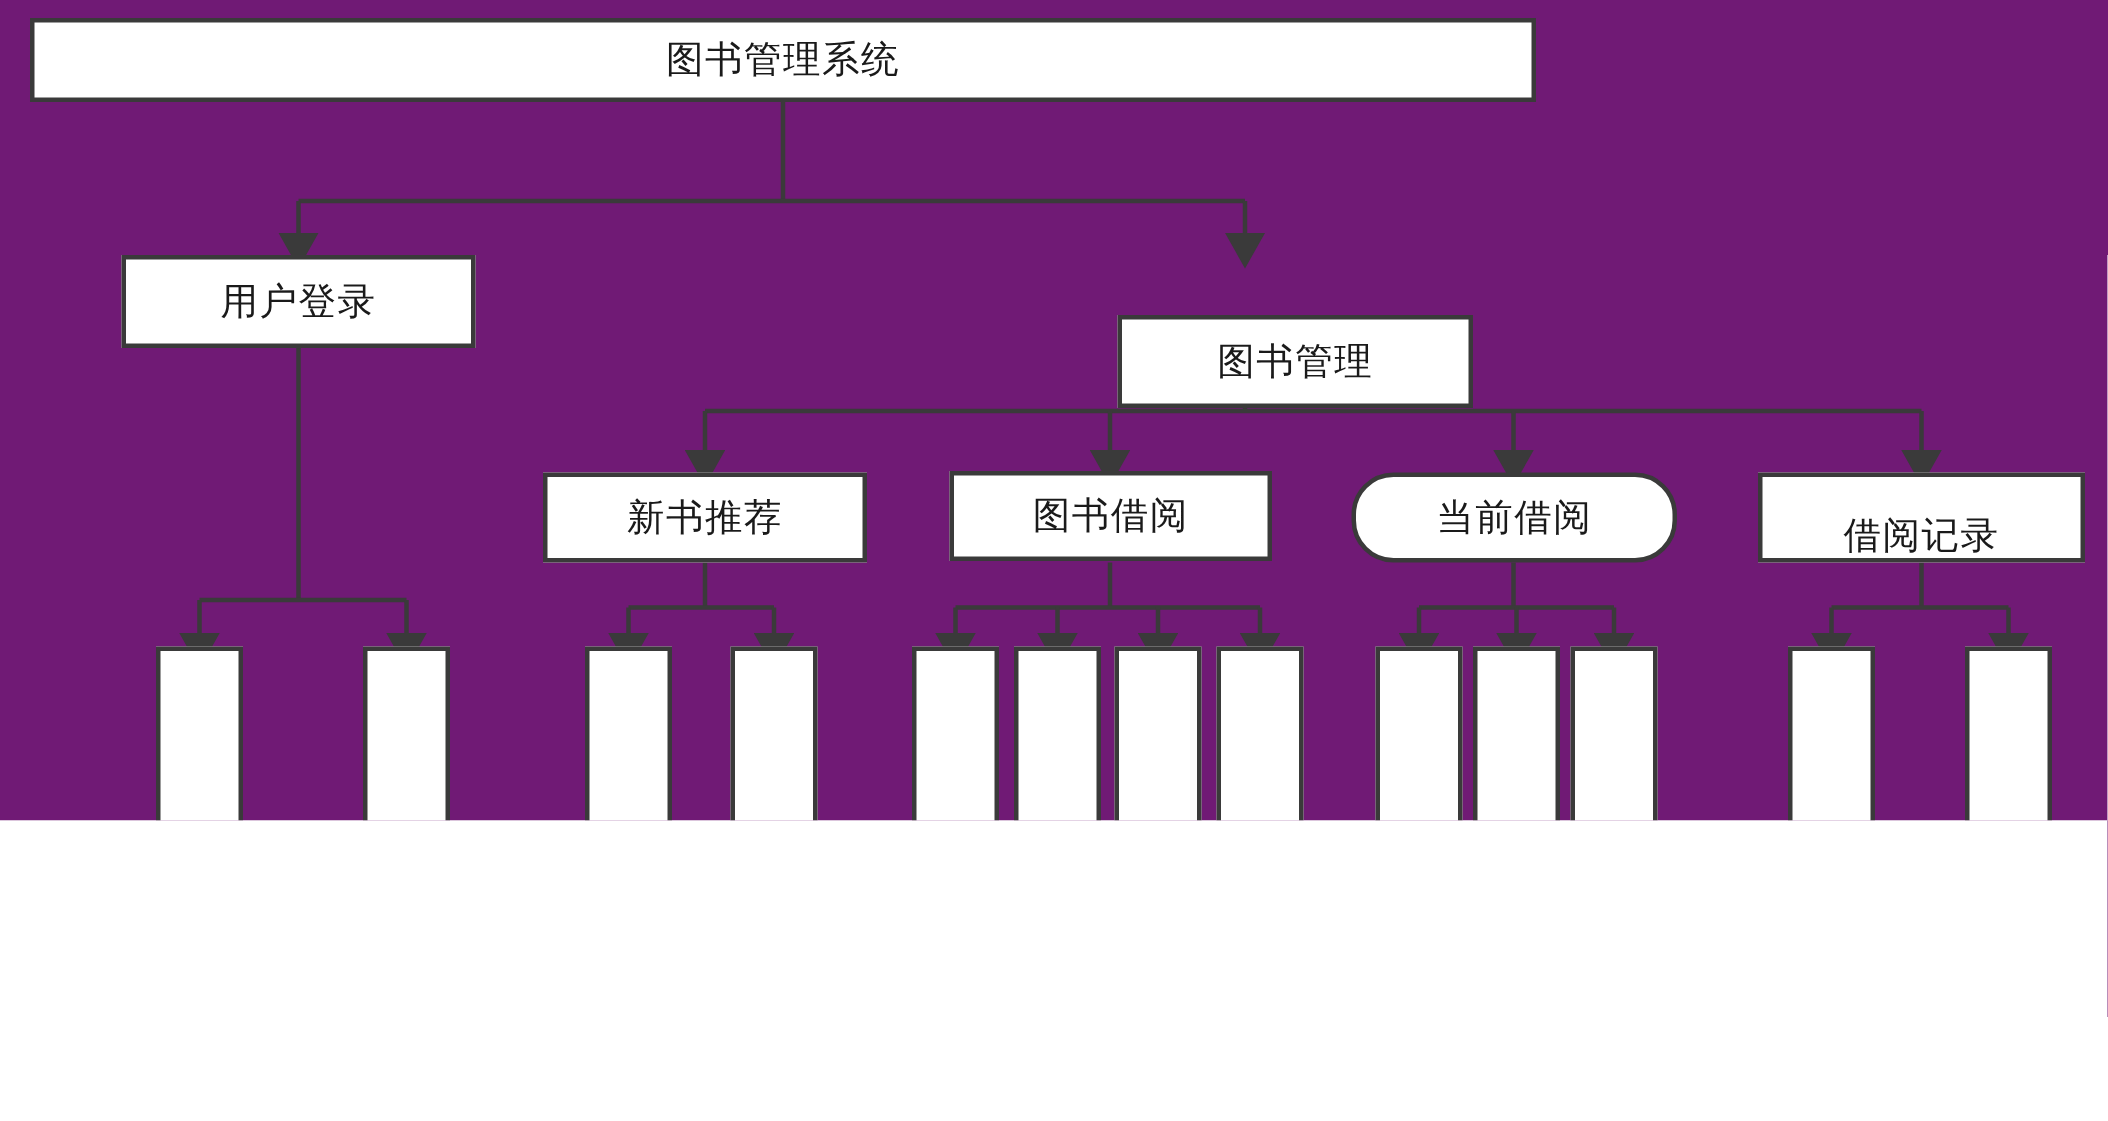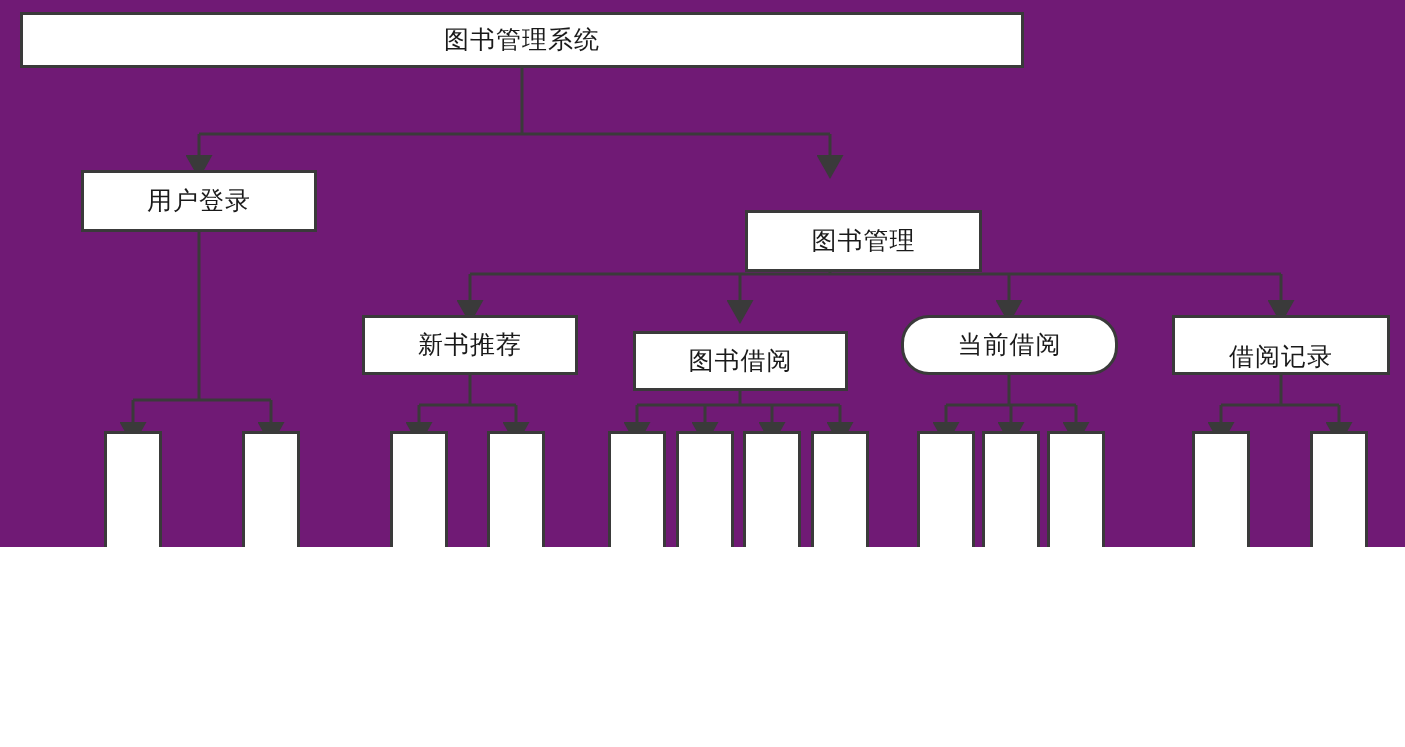--- a/index.html
+++ b/index.html
@@ -127,21 +127,21 @@
   <div class="node horiz" style="left:81px; top:170px; width:236px; height:62px;">
     <span class="label">用户登录</span>
   </div>
   <div class="node horiz" style="left:745px; top:170px; width:237px; height:62px;margin-top:40px;">
     <span class="label">图书管理</span>
   </div>
 
   <div class="node horiz" style="left:362px; top:315px; width:216px; height:60px;">
     <span class="label">新书推荐</span>
   </div>
-  <div class="node horiz" style="left:633px; top:331px; width:215px; height:60px;">
+  <div class="node horiz" style="left:633px; top:314px; width:215px; height:60px;">
     <span class="label">图书借阅</span>
   </div>
   <div class="node horiz" style="left:901px; top:315px; width:217px; height:60px;border-radius:28px;">
     <span class="label">当前借阅</span>
   </div>
   <div class="node horiz" style="left:1172px; top:315px; width:218px; height:60px;align-items:flex-end;">
     <span class="label">借阅记录</span>
   </div>
 
   <div class="node vert" style="left:104px; top:431px; width:58px; height:302px;">

